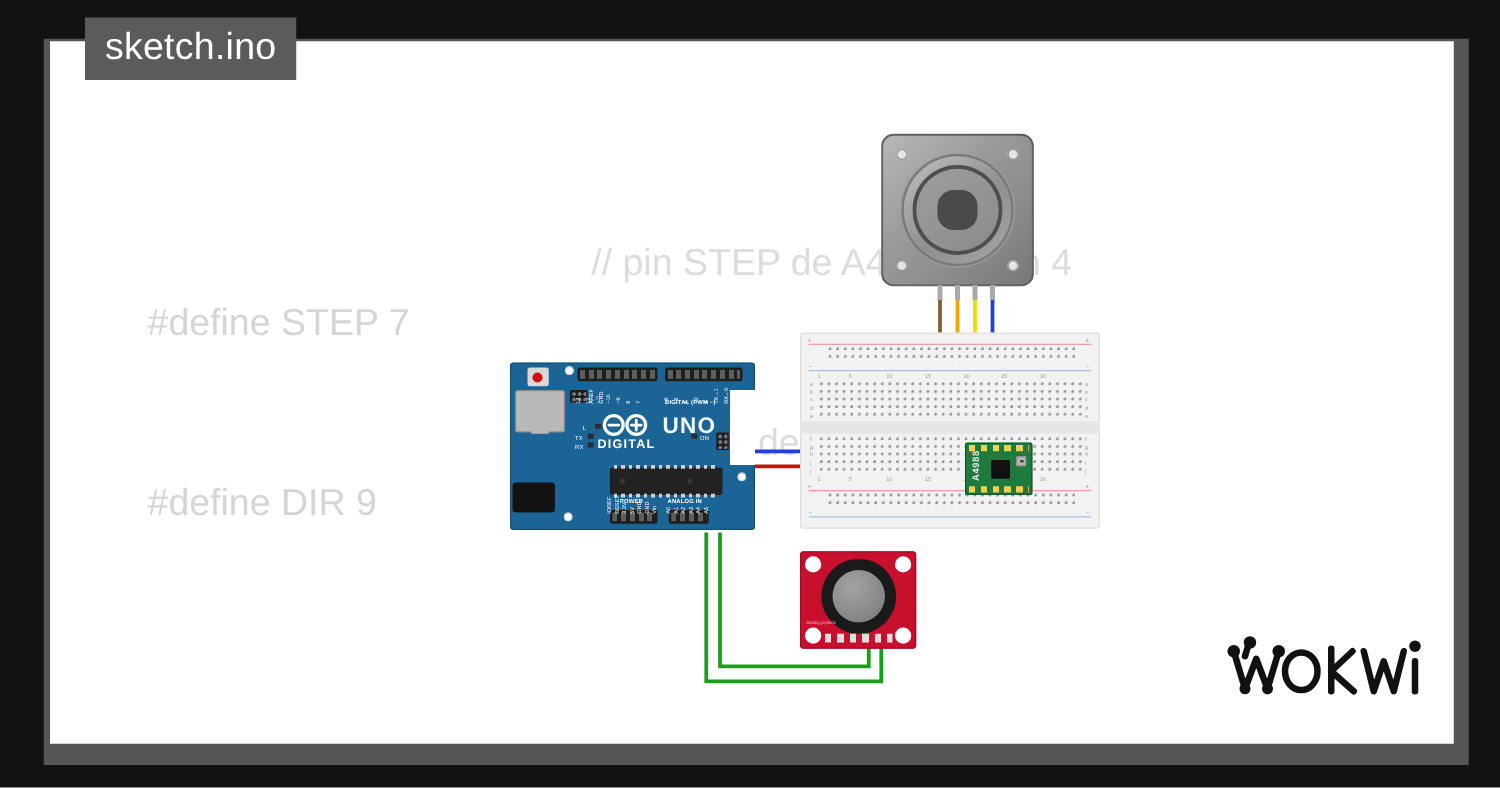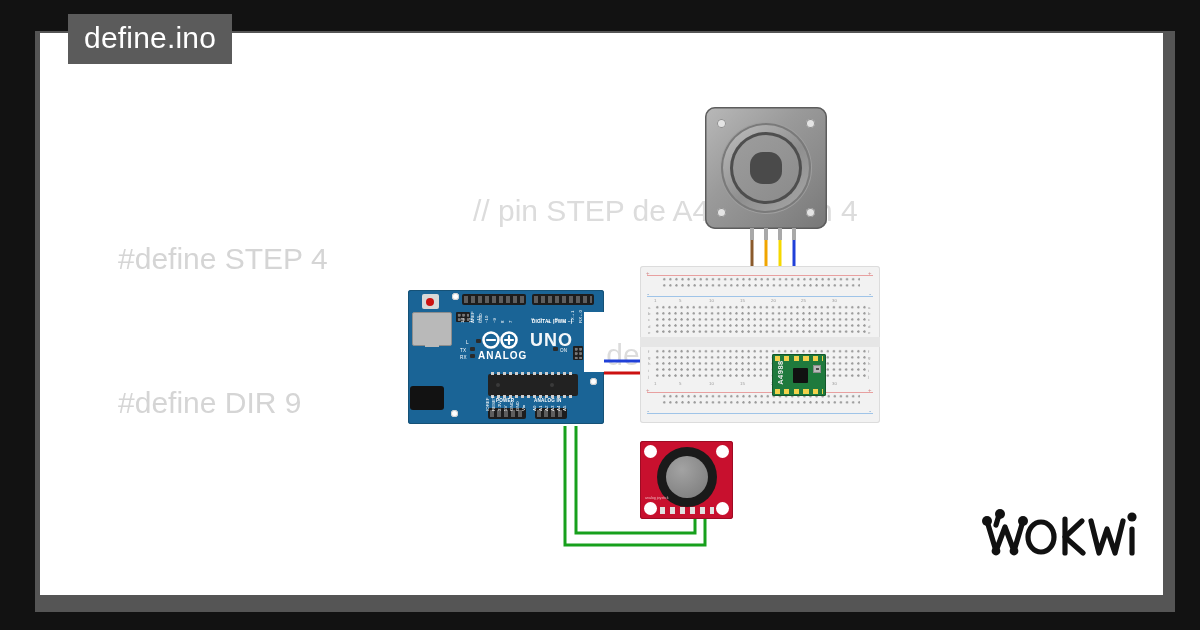--- a/index.html
+++ b/index.html
@@ -274,21 +274,21 @@
 </style>
 </head>
 <body>
 
 <div id="frame"></div>
 
 <div id="canvas">
 
   <div id="code">
     <div class="code-line">
-      <span>#define STEP 4</span>
+      <span>#define STEP 7</span>
       <span class="code-comment">// pin STEP de A4988 a pin 4</span>
     </div>
     <div class="code-line">
       <span>#define DIR 9</span>
       <span class="code-comment">// pin DIR de A4988 a pin 5</span>
     </div>
     <div class="code-gap"></div>
     
     
     
@@ -344,21 +344,21 @@
       <g fill="none" stroke="#ffffff" stroke-width="2.6">
         <circle cx="13" cy="10" r="7.5"></circle>
         <circle cx="31" cy="10" r="7.5"></circle>
       </g>
       <g stroke="#ffffff" stroke-width="2.2" stroke-linecap="round">
         <line x1="9" y1="10" x2="17" y2="10"></line>
         <line x1="27" y1="10" x2="35" y2="10"></line>
         <line x1="31" y1="6" x2="31" y2="14"></line>
       </g>
     </svg>
-    <div class="uno-brand">ANALOG</div>
+    <div class="uno-brand">DIGITAL</div>
     <div class="uno-uno">UNO</div>
 
     <div class="uno-txt b" style="left:124px;top:33px;">DIGITAL (PWM ~)</div>
     <div class="uno-vtxt" style="left:67px;top:32px;">AREF</div>
     <div class="uno-vtxt" style="left:75px;top:32px;">GND</div>
 
     <div class="uno-txt b" style="left:88px;top:112px;">POWER</div>
     <div class="uno-txt b" style="left:126px;top:112px;">ANALOG IN</div>
 
     <div class="uno-txt" style="left:58px;top:54px;">L</div>
@@ -517,13 +517,13 @@
       <path d="M84 12 L84 46"></path>
       <path d="M101 14 L84 30 L102 46"></path>
       <path d="M110 14 L118 46 L126 22 L134 46 L142 14"></path>
       <path d="M151 22 L151 46"></path>
     </g>
     <circle cx="151" cy="10" r="4.6" fill="#111111"></circle>
   </svg>
 
 </div>
 
-<div id="tab">define.ino</div>
+<div id="tab">sketch.ino</div>
 
 </body></html>

